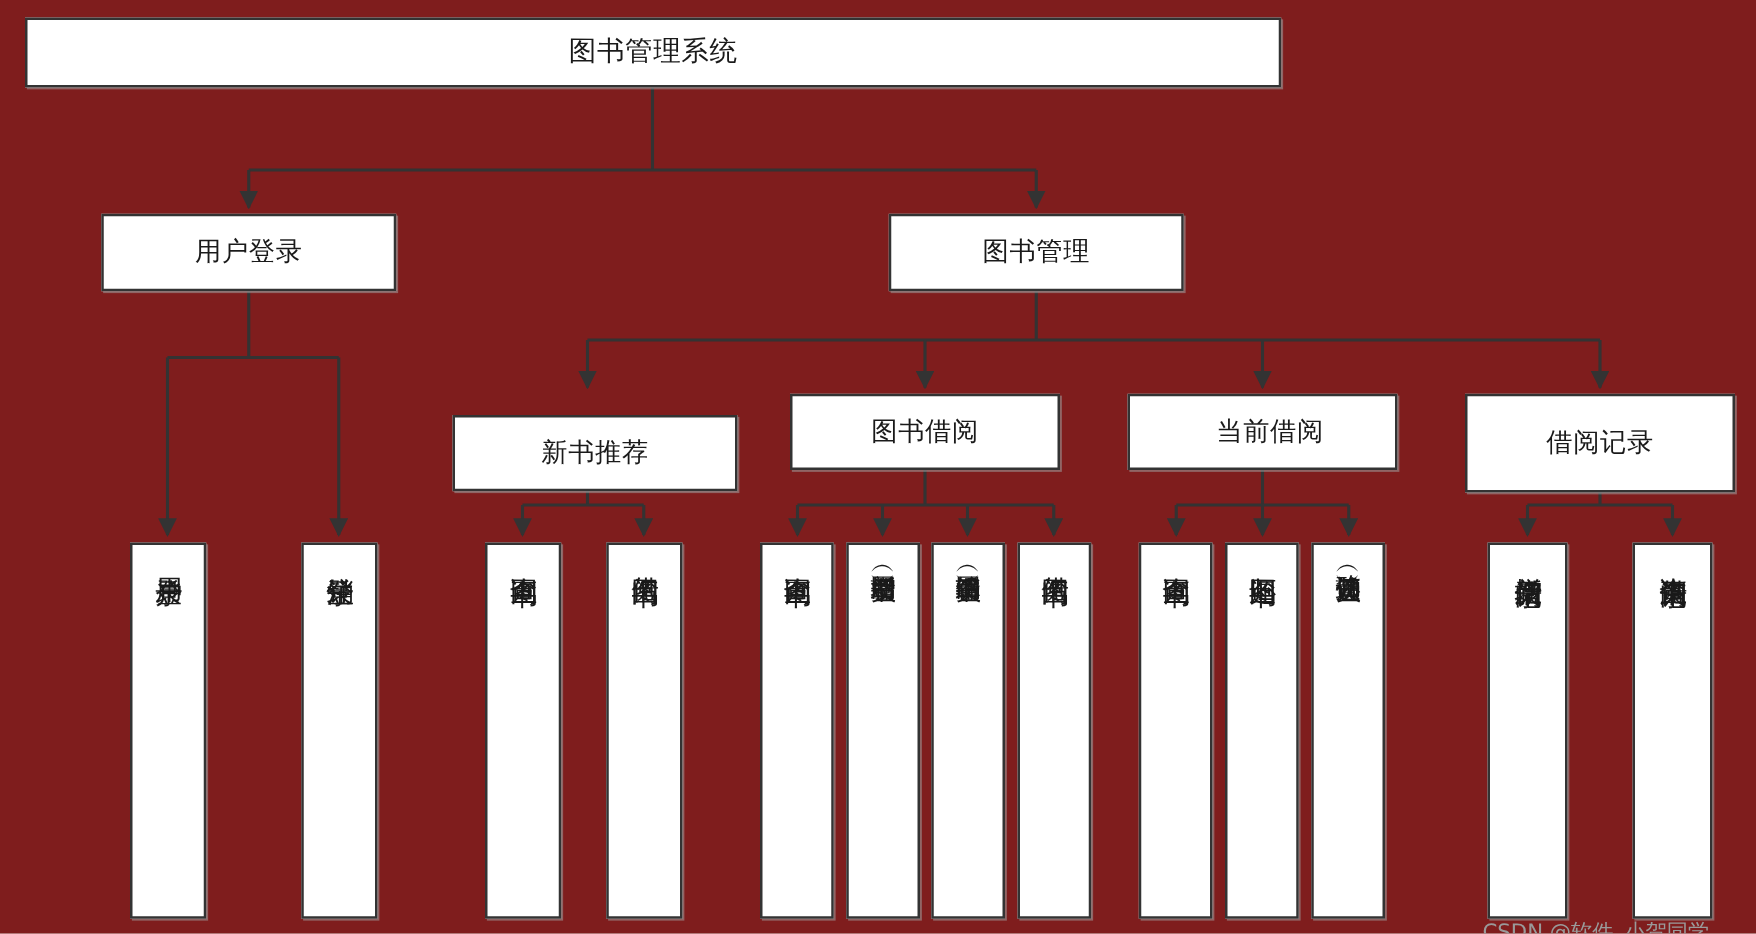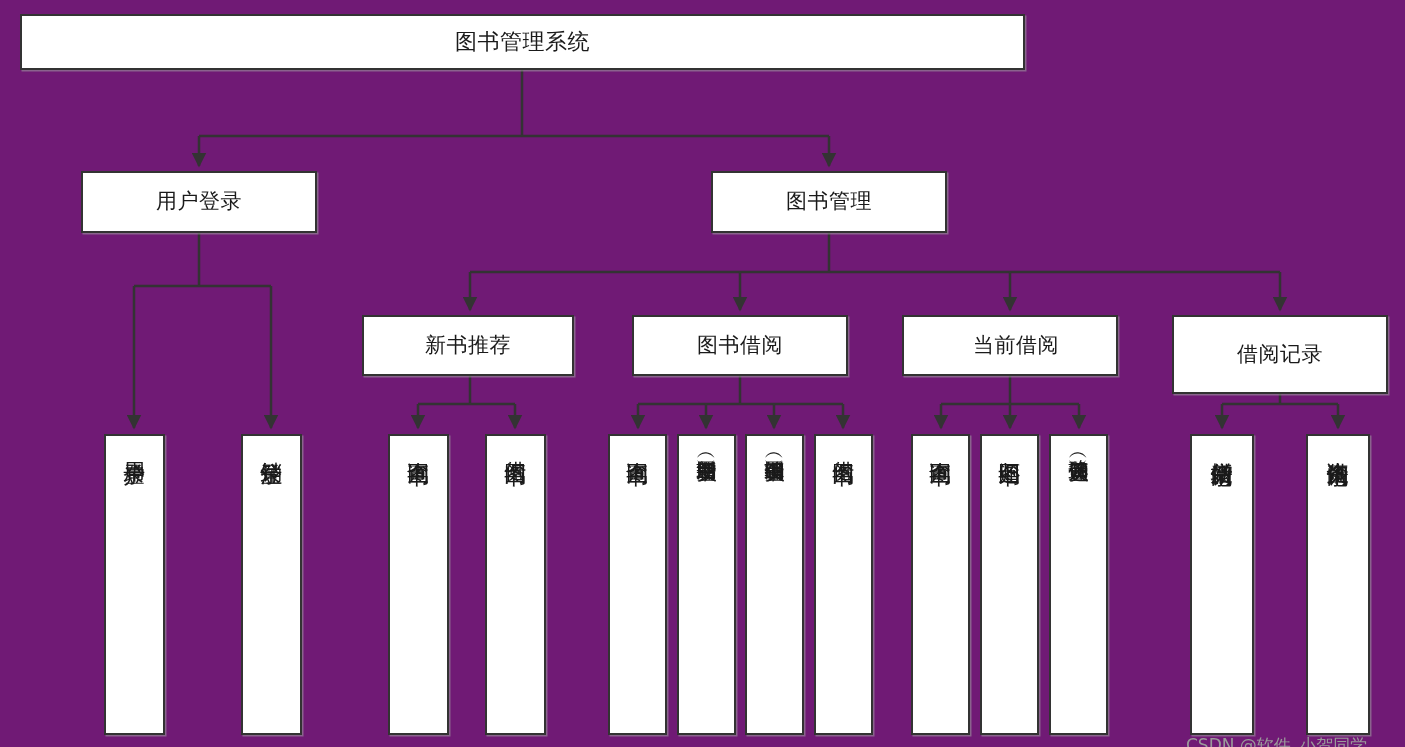--- a/index.html
+++ b/index.html
@@ -5,21 +5,21 @@
 <style>
   html, body {
     margin: 0;
     padding: 0;
     background: #ffffff;
   }
   #canvas {
     position: relative;
     width: 1405px;
     height: 747px;
-    background: #701a75;
+    background: #7f1d1d;
     font-family: "DejaVu Sans", "Liberation Sans", sans-serif;
     overflow: hidden;
   }
   #edges {
     position: absolute;
     left: 0;
     top: 0;
     width: 1405px;
     height: 747px;
     pointer-events: none;
@@ -138,21 +138,21 @@
   </div>
 
   <div class="node horiz" style="left:81px; top:171px; width:236px; height:62px;">
     <span class="label">用户登录</span>
   </div>
 
   <div class="node horiz" style="left:711px; top:171px; width:236px; height:62px;">
     <span class="label">图书管理</span>
   </div>
 
-  <div class="node horiz" style="left:362px; top:315px; width:212px; height:61px;">
+  <div class="node horiz" style="left:362px; top:332px; width:228px; height:61px;">
     <span class="label">新书推荐</span>
   </div>
 
   <div class="node horiz" style="left:632px; top:315px; width:216px; height:61px;">
     <span class="label">图书借阅</span>
   </div>
 
   <div class="node horiz" style="left:902px; top:315px; width:216px; height:61px;padding-left:12px;">
     <span class="label">当前借阅</span>
   </div>

